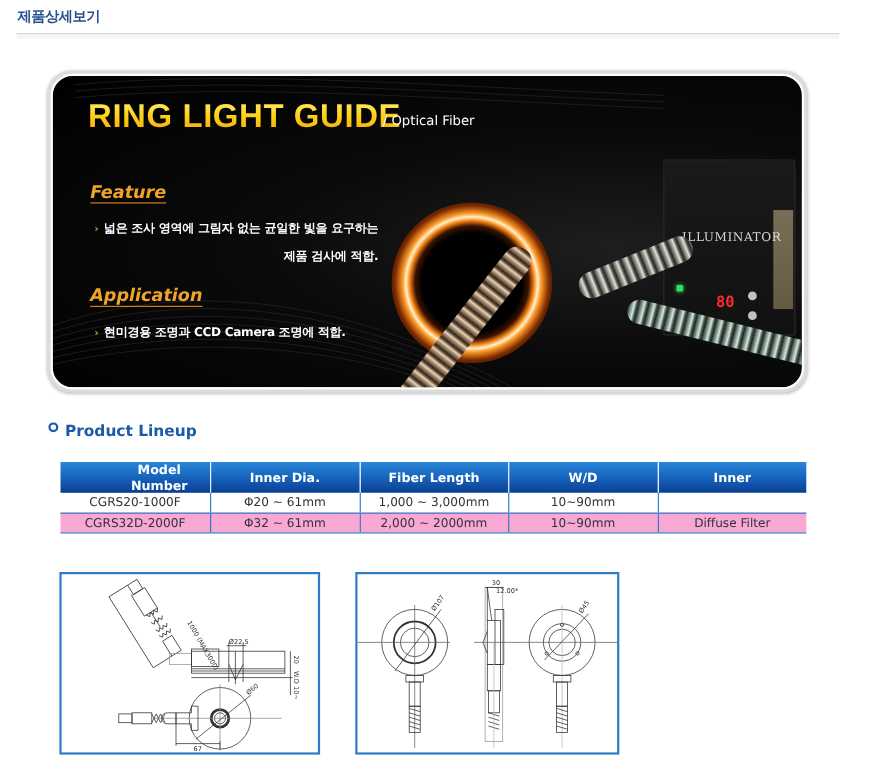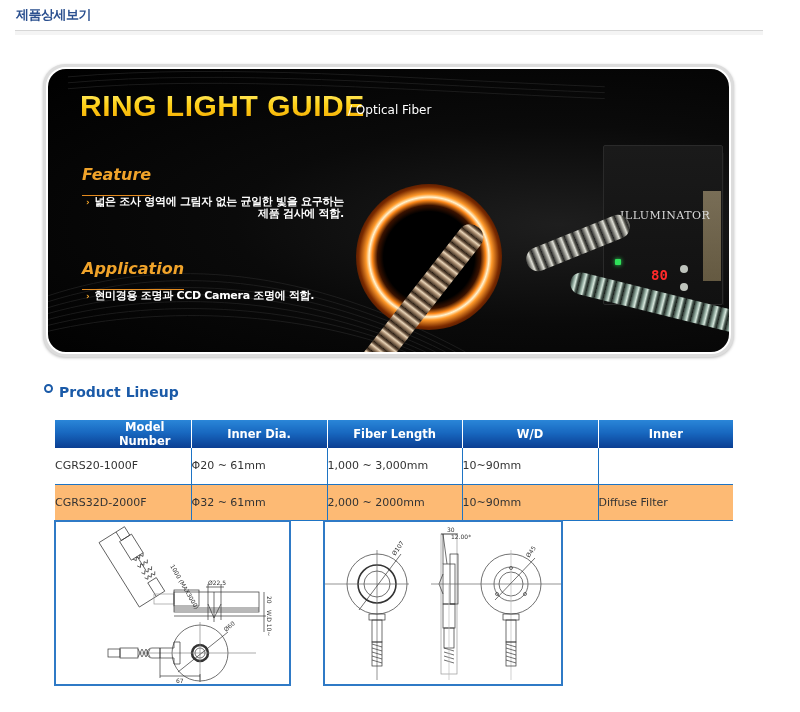--- a/index.html
+++ b/index.html
@@ -38,27 +38,27 @@
     background: linear-gradient(180deg, #fff27a 0%, #ffd21a 45%, #f2a600 100%);
     -webkit-background-clip: text; background-clip: text; color: transparent;
   }
   .banner-subtitle {
     position: absolute; left: 300px; top: 34px;
     font-size: 12px; color: #ffffff; font-family: "DejaVu Sans", sans-serif;
   }
   .section-heading {
     position: absolute; font-style: italic; font-weight: bold;
     font-size: 16px; color: #f0a32a; font-family: "DejaVu Sans", sans-serif;
-    border-bottom: 1px solid #e38a1e; padding-bottom: 11px;
+    border-bottom: 1px solid #e38a1e; padding-bottom: 0;
   }
   .feature-heading { left: 34px; top: 96px; }
   .application-heading { left: 34px; top: 190px; }
   .bullet-row {
     position: absolute; left: 38px; font-size: 11px; color: #ffffff;
-    font-weight: bold; line-height: 12px; letter-spacing: -0.3px;
+    font-weight: bold; line-height: 24px; letter-spacing: -0.3px;
   }
   .bullet-row .arrow { color: #f0a32a; font-size: 9px; margin-right: 5px; }
   .bullet-row .cont { display: block; padding-left: 11px; }
   .feature-bullet { top: 127px; }
   .application-bullet { top: 221px; }
 
   
   .ring {
     position: absolute; left: 308px; top: 115px; width: 146px; height: 146px;
     border-radius: 50%;
@@ -114,25 +114,25 @@
     position: absolute; left: 55px; top: 420px; width: 678px;
     border-collapse: collapse; font-size: 11px;
   }
   .lineup-table th {
     height: 28px; color: #fff; font-weight: bold; font-size: 11.5px;
     background: linear-gradient(180deg, #2a86d8 0%, #1868c0 45%, #0a3e92 100%);
     border-left: 1px solid #ffffff; text-align: center;
   }
   .lineup-table th:first-child { border-left: none; padding-left: 44px; }
   .lineup-table td {
-    height: 36px; color: #333; border-left: 1px solid #1e74c4;
+    height: 18px; text-align: center; color: #333; border-left: 1px solid #1e74c4;
     border-bottom: 1px solid #1e74c4; font-size: 11px;
   }
   .lineup-table td:first-child { border-left: none; }
-  .lineup-table tr.alt td { background: #fdba74; margin-top: 28px; }
+  .lineup-table tr.alt td { background: #f9a8d4; margin-top: 28px; }
 
   
   .diagram {
     position: absolute; top: 520px; height: 166px;
     border: 2px solid #2f7ac6; background: #fff;
   }
   .diagram-1 { left: 54px; width: 237px; }
   .diagram-2 { left: 323px; width: 240px; }
   .diagram svg { position: absolute; left: 0; top: 0; }
   .diagram text { font-family: "DejaVu Sans", sans-serif; font-size: 6px; fill: #333; }

